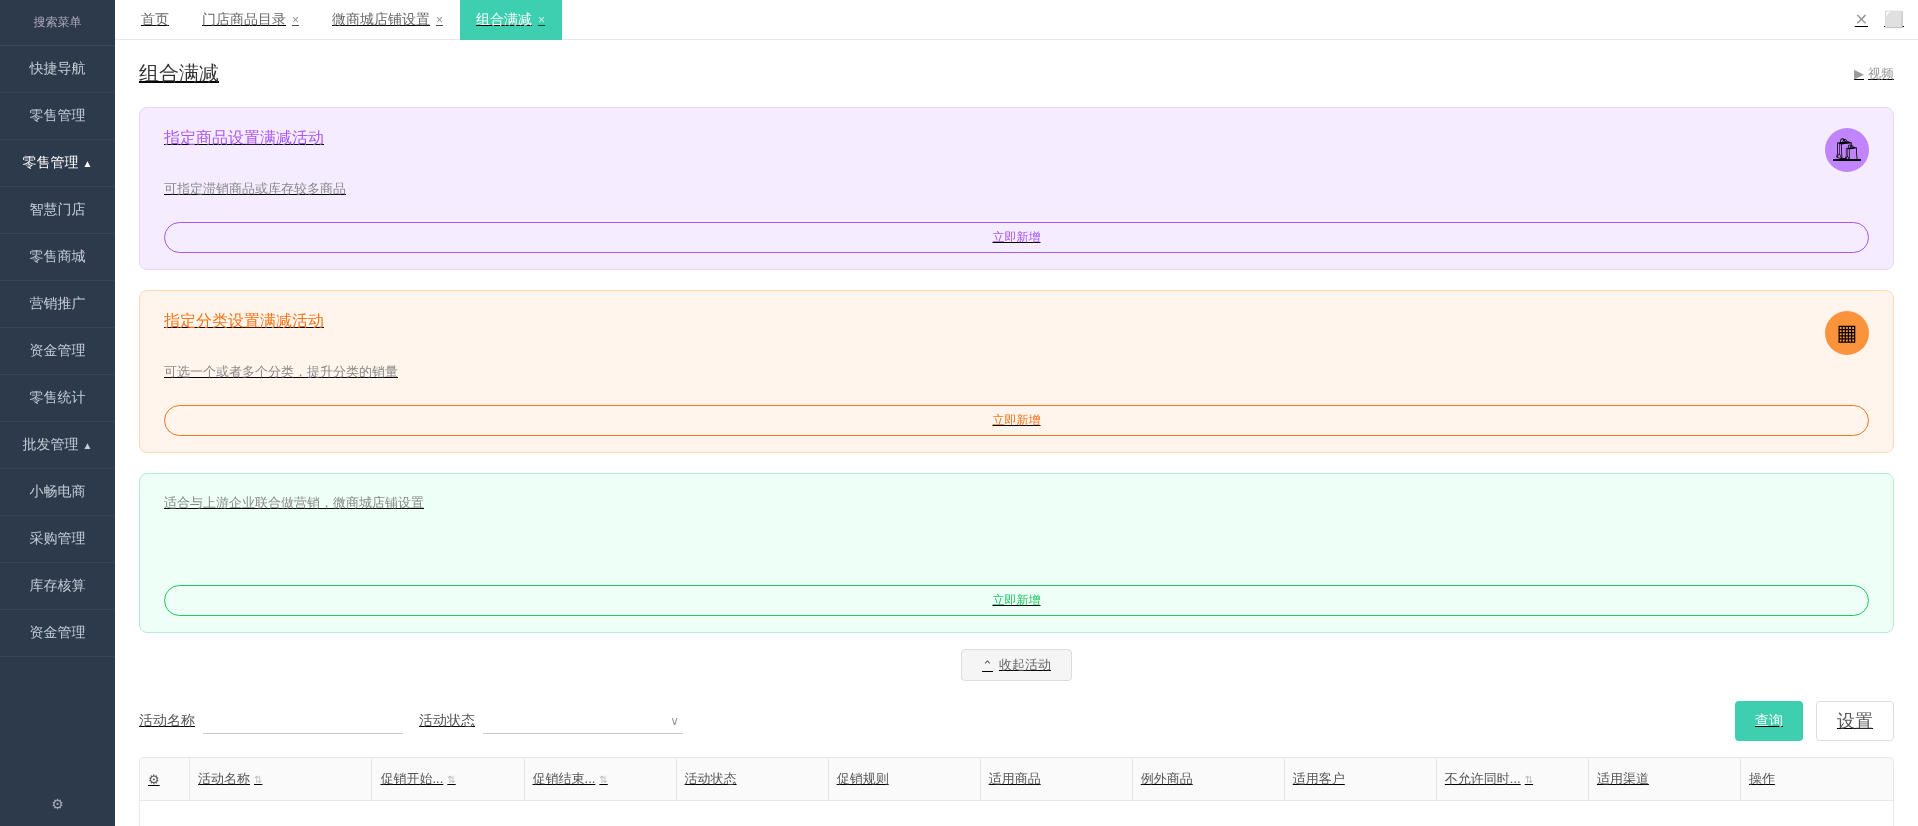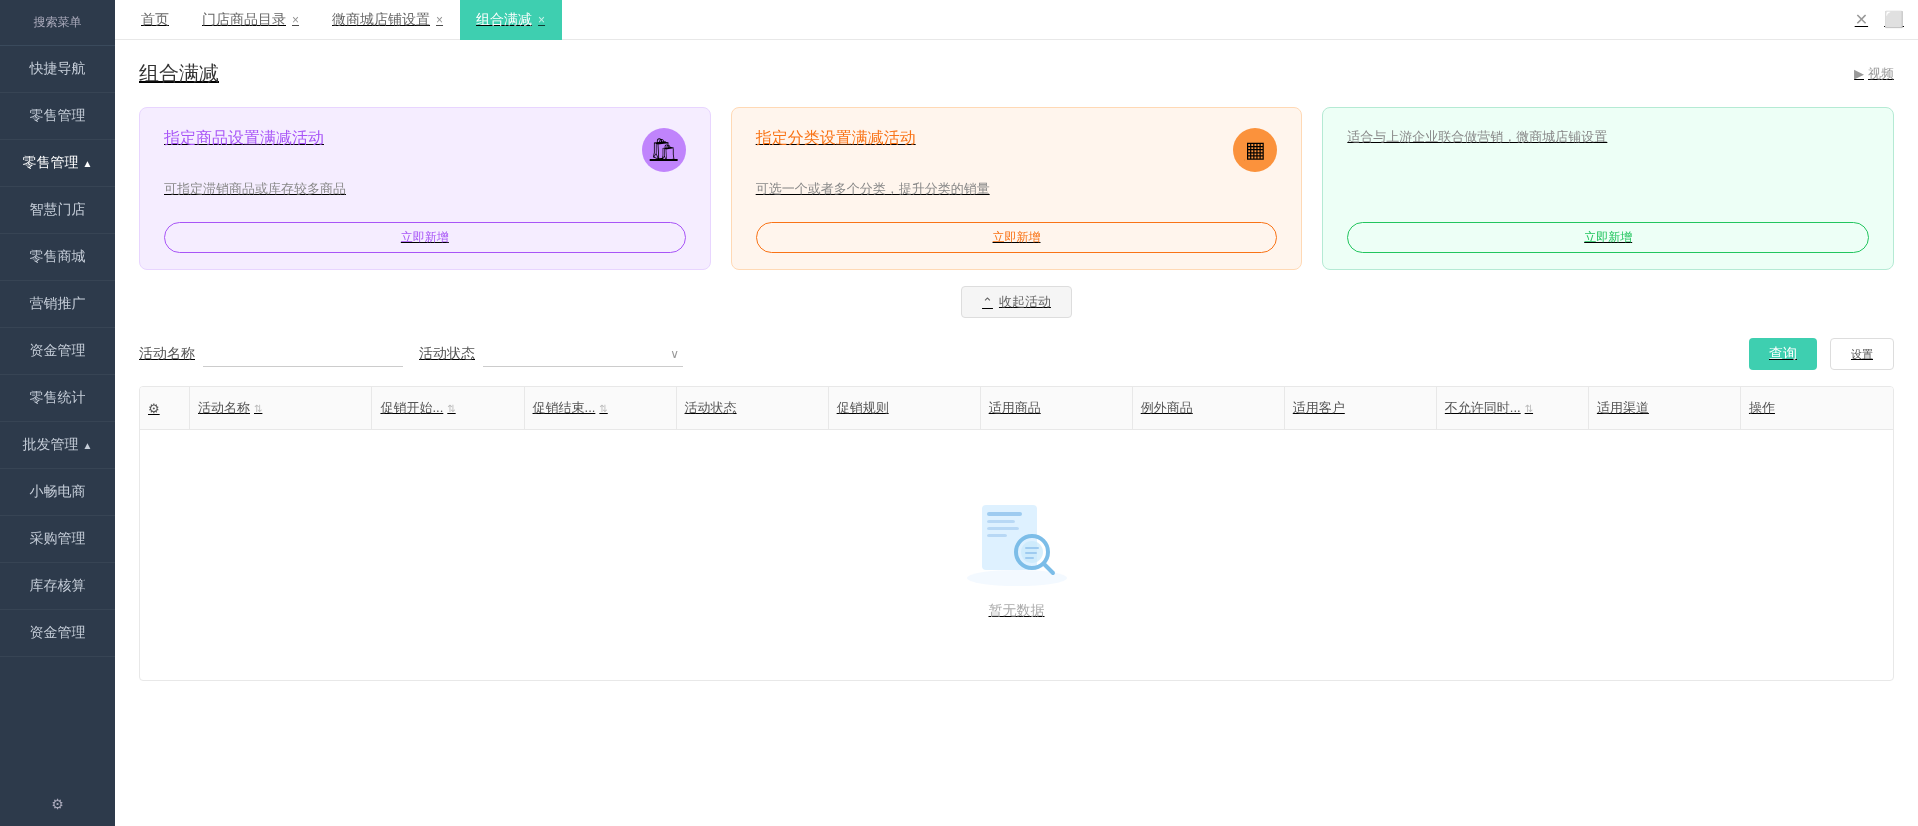--- a/index.html
+++ b/index.html
@@ -126,20 +126,21 @@
       color: #999;
       font-size: 13px;
       cursor: pointer;
     }
 
     
     .cards-row {
       display: flex;
       gap: 20px;
       margin-bottom: 16px;
+      flex-direction: column;
     }
     .card {
       flex: 1;
       border-radius: 8px;
       padding: 20px 24px 16px;
       display: flex;
       flex-direction: column;
       min-height: 160px;
     }
     .card-purple { background: #f5edff; border: 1px solid #e8d5ff; }
@@ -275,21 +276,21 @@
       padding: 7px 20px;
       font-size: 14px;
       cursor: pointer;
     }
     .btn-default {
       background: #fff;
       color: #555;
       border: 1px solid #ddd;
       border-radius: 4px;
       padding: 7px 20px;
-      font-size: 11px;
+      font-size: 18px;
       cursor: pointer;
     }
 
     
     .table-container {
       border: 1px solid #e8e8e8;
       border-radius: 4px;
       overflow: hidden;
     }
     .table-header {

